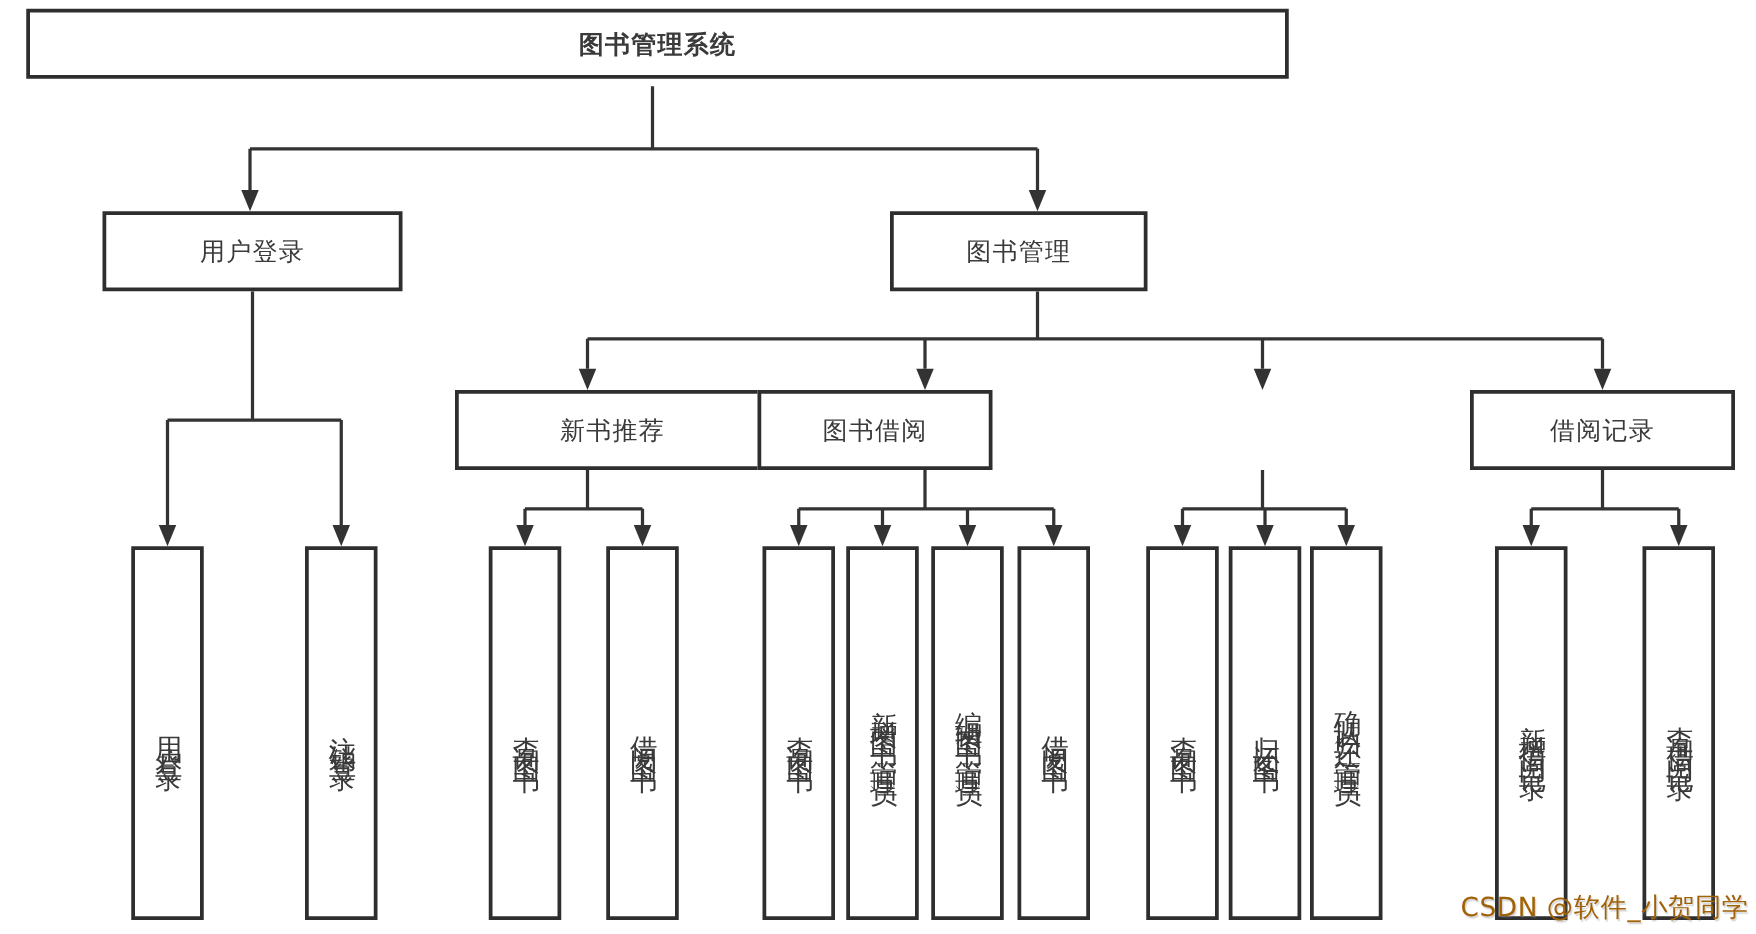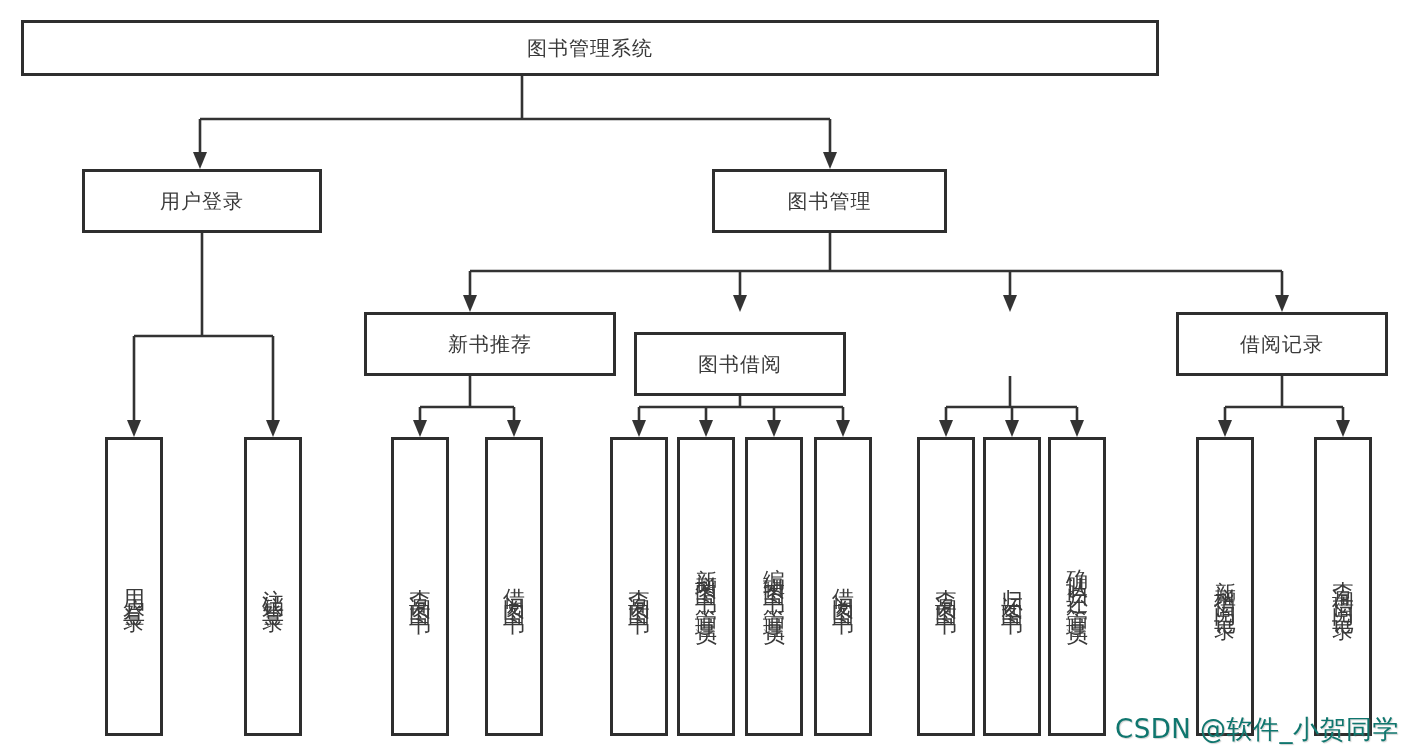--- a/index.html
+++ b/index.html
@@ -16,35 +16,35 @@
   .box{
     position:absolute;
     box-sizing:border-box;
     background:#ffffff;
     border:3px solid #2e2e2e;
     display:flex;align-items:center;justify-content:center;
     color:#3a3a3a;
     z-index:2;
   }
   .box.h{font-size:20px;letter-spacing:1px;}
-  .box.root{left:21px;top:20px;width:1138px;height:56px;}
+  .box.root{left:21px;top:7px;width:1010px;height:56px;font-weight:bold;}
   .box.lvl{height:64px;}
   .box.leaf{
     top:437px;width:58px;height:299px;
     writing-mode:vertical-rl;
     text-orientation:mixed;
     font-size:22px;
     letter-spacing:8px;
     line-height:1;
   }
   .watermark{
     position:absolute;
     right:6px;top:712px;
-    font-size:26px;
-    color:#0f766e;
+    font-size:21px;
+    color:#a16207;
     letter-spacing:0.5px;
     z-index:3;
     text-shadow:1px 1px 1px rgba(120,120,120,0.35);
   }
 </style>
 </head>
 <body>
 
 <div class="canvas">
 
@@ -98,28 +98,28 @@
     </g>
   </svg>
 
   <div class="box h root">
     <span>图书管理系统</span>
   </div>
 
   <div class="box h lvl" style="left:82px;top:169px;width:240px;">
     <span>用户登录</span>
   </div>
-  <div class="box h lvl" style="left:712px;top:169px;width:235px;">
+  <div class="box h lvl" style="left:712px;top:169px;width:206px;">
     <span>图书管理</span>
   </div>
 
   <div class="box h lvl" style="left:364px;top:312px;width:252px;">
     <span>新书推荐</span>
   </div>
-  <div class="box h lvl" style="left:634px;top:312px;width:212px;margin-top:20px;">
+  <div class="box h lvl" style="left:606px;top:312px;width:188px;">
     <span>图书借阅</span>
   </div>
   <div class="box h lvl" style="left:1176px;top:312px;width:212px;">
     <span>借阅记录</span>
   </div>
 
   <div class="box leaf" style="left:105px;">
     <span>用户登录</span>
   </div>
   <div class="box leaf" style="left:244px;">

